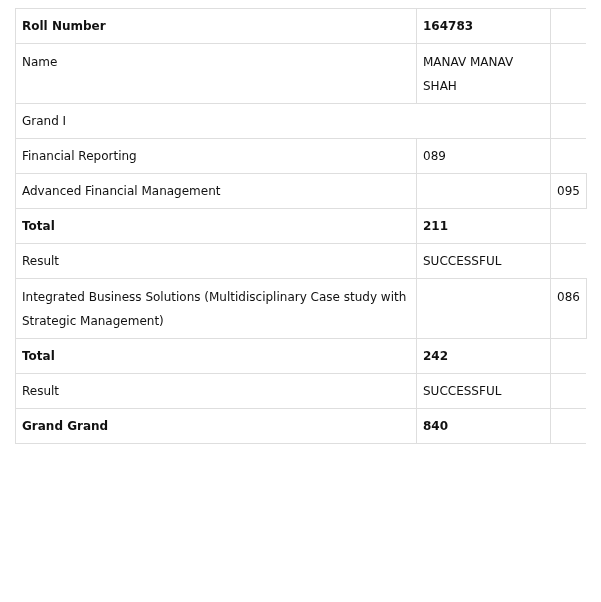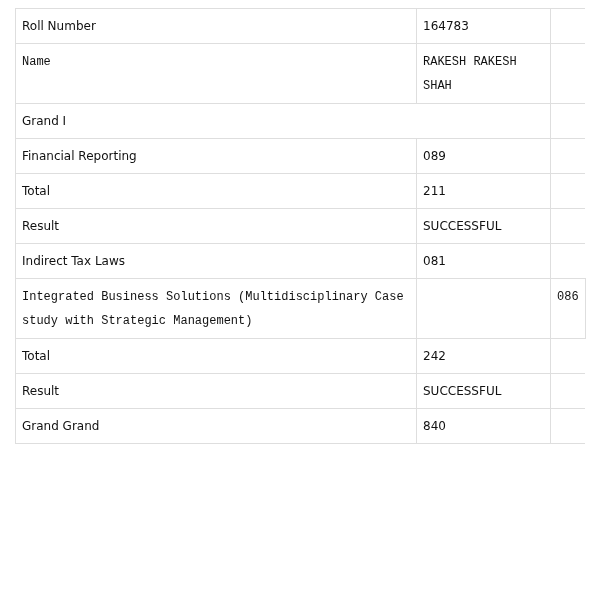--- a/index.html
+++ b/index.html
@@ -5,61 +5,61 @@
   html, body { margin: 0; padding: 0; background: #ffffff; }
   body { width: 601px; height: 602px; position: relative; overflow: hidden;
          font-family: "DejaVu Sans", "Liberation Sans", sans-serif; font-size: 12px; color: #111; }
   .tbl { position: absolute; left: 15px; top: 8px; border-collapse: collapse; table-layout: fixed; }
   .tbl td { border: 1px solid #dedede; padding: 0 6px; vertical-align: top; line-height: 24px; }
   .tbl td.c1 { width: 388px; }
   .tbl td.c2 { width: 121px; }
   .tbl td.c3 { width: 18px; border-right: none; }
   .tbl td.c3.filled { border-right: 1px solid #dedede; width: 20px; }
   .tbl tr.r1 td { padding-top: 5px; padding-bottom: 5px; }
-  .tbl tr.r2 td { padding-top: 6px; padding-bottom: 5px; font-family: Liberation Mono, monospace; }
-  .bold { font-weight: normal; margin-top: 10px; }
+  .tbl tr.r2 td { padding-top: 6px; padding-bottom: 5px; }
+  .bold { font-weight: bold; margin-top: 10px; }
   .tbl tr.last td { border-bottom: 1px solid #dedede; }
 </style>
 </head>
 <body>
 
 <table class="tbl">
   <tbody>
     <tr class="r1">
       <td class="c1 bold">Roll Number</td>
       <td class="c2 bold">164783</td>
       <td class="c3"></td>
     </tr>
     <tr class="r2">
       <td class="c1">Name</td>
-      <td class="c2">RAKESH RAKESH SHAH</td>
+      <td class="c2">MANAV MANAV SHAH</td>
       <td class="c3"></td>
     </tr>
     <tr class="r1">
       <td colspan="2">Grand I</td>
       <td class="c3"></td>
     </tr>
     <tr class="r1">
       <td class="c1">Financial Reporting</td>
       <td class="c2">089</td>
       <td class="c3"></td>
     </tr>
     <tr class="r1">
+      <td class="c1">Advanced Financial Management</td>
+      <td class="c2"></td>
+      <td class="c3 filled">095</td>
+    </tr>
+    <tr class="r1">
       <td class="c1 bold">Total</td>
       <td class="c2 bold">211</td>
       <td class="c3"></td>
     </tr>
     <tr class="r1">
       <td class="c1">Result</td>
       <td class="c2">SUCCESSFUL</td>
-      <td class="c3"></td>
-    </tr>
-    <tr class="r1">
-      <td class="c1">Indirect Tax Laws</td>
-      <td class="c2">081</td>
       <td class="c3"></td>
     </tr>
     <tr class="r2">
       <td class="c1">Integrated Business Solutions (Multidisciplinary Case study with Strategic Management)</td>
       <td class="c2"></td>
       <td class="c3 filled">086</td>
     </tr>
     <tr class="r1">
       <td class="c1 bold">Total</td>
       <td class="c2 bold">242</td>

